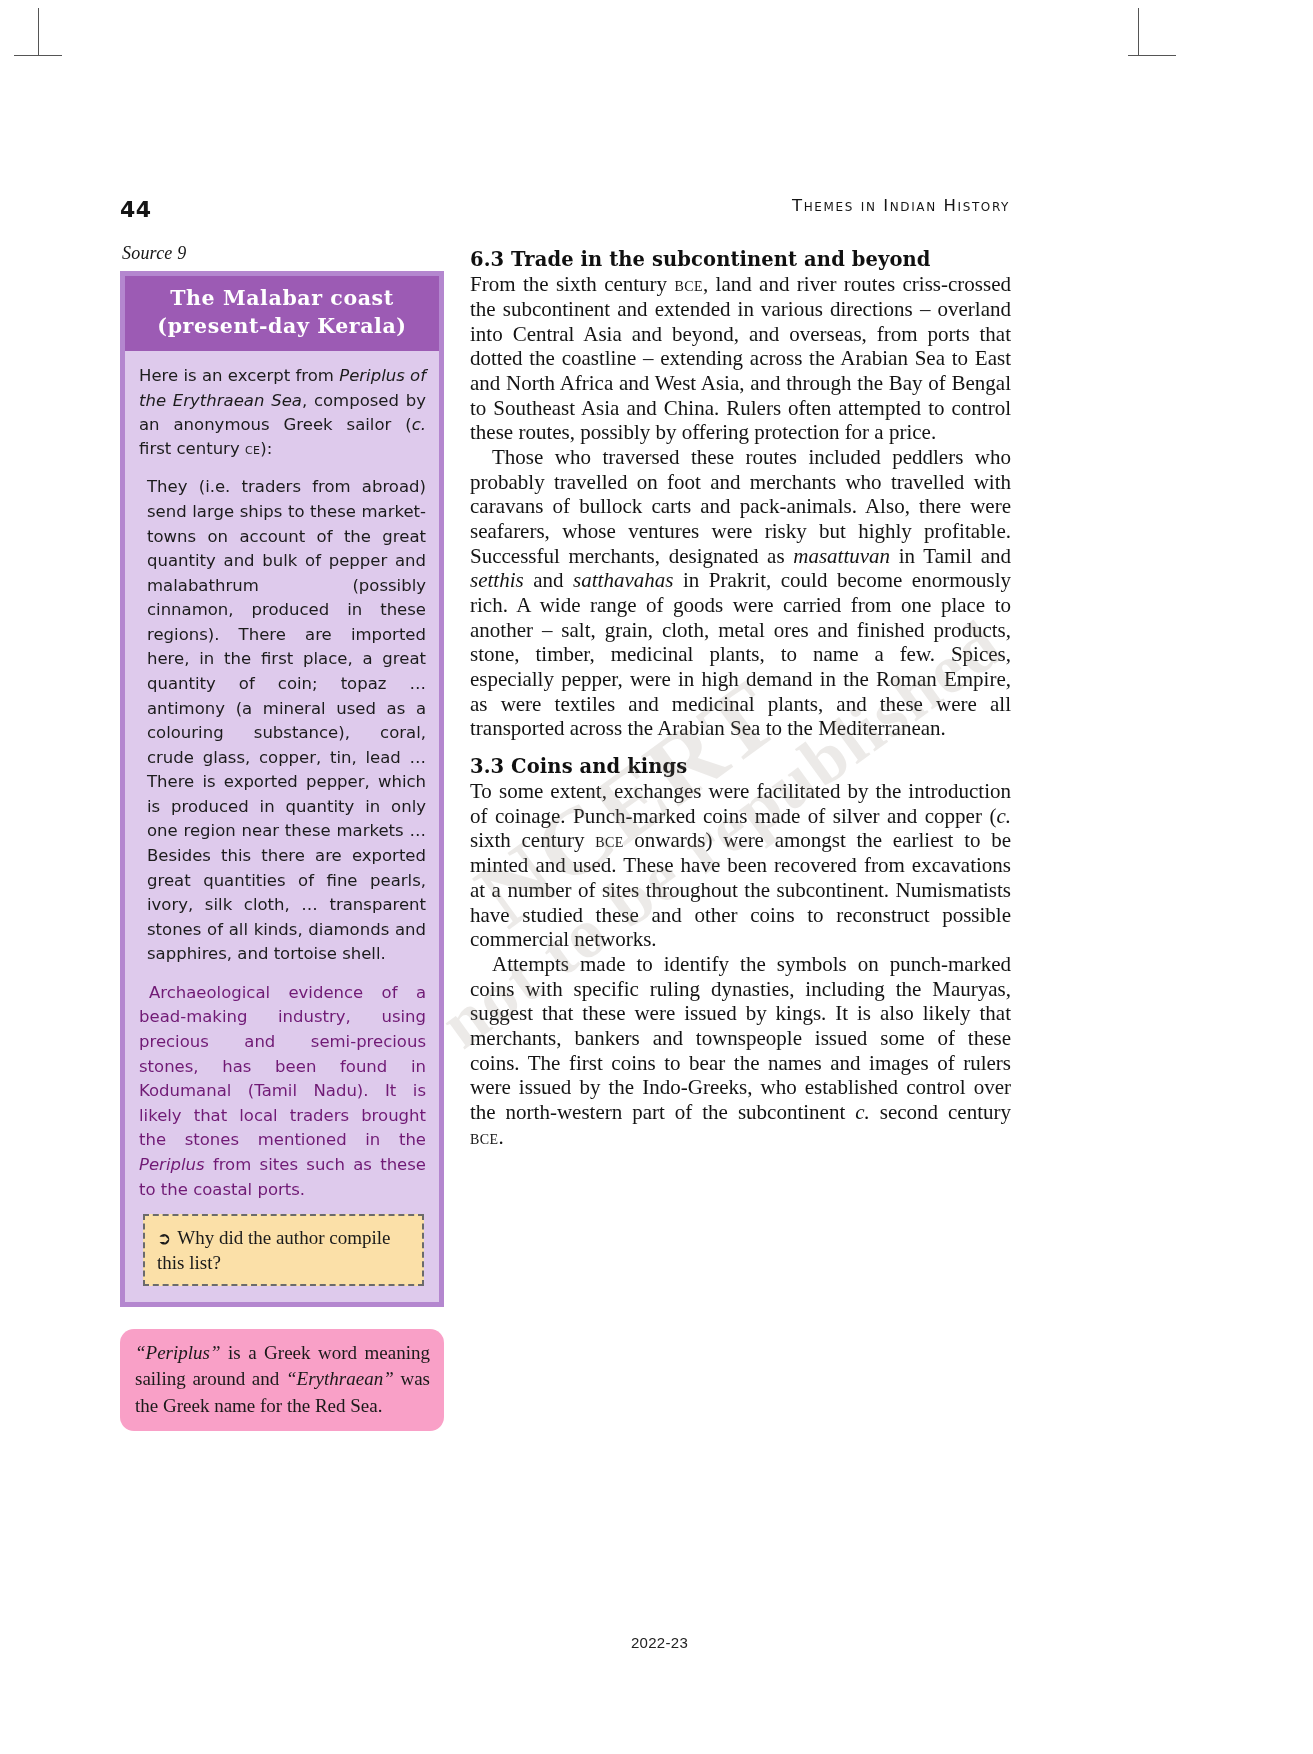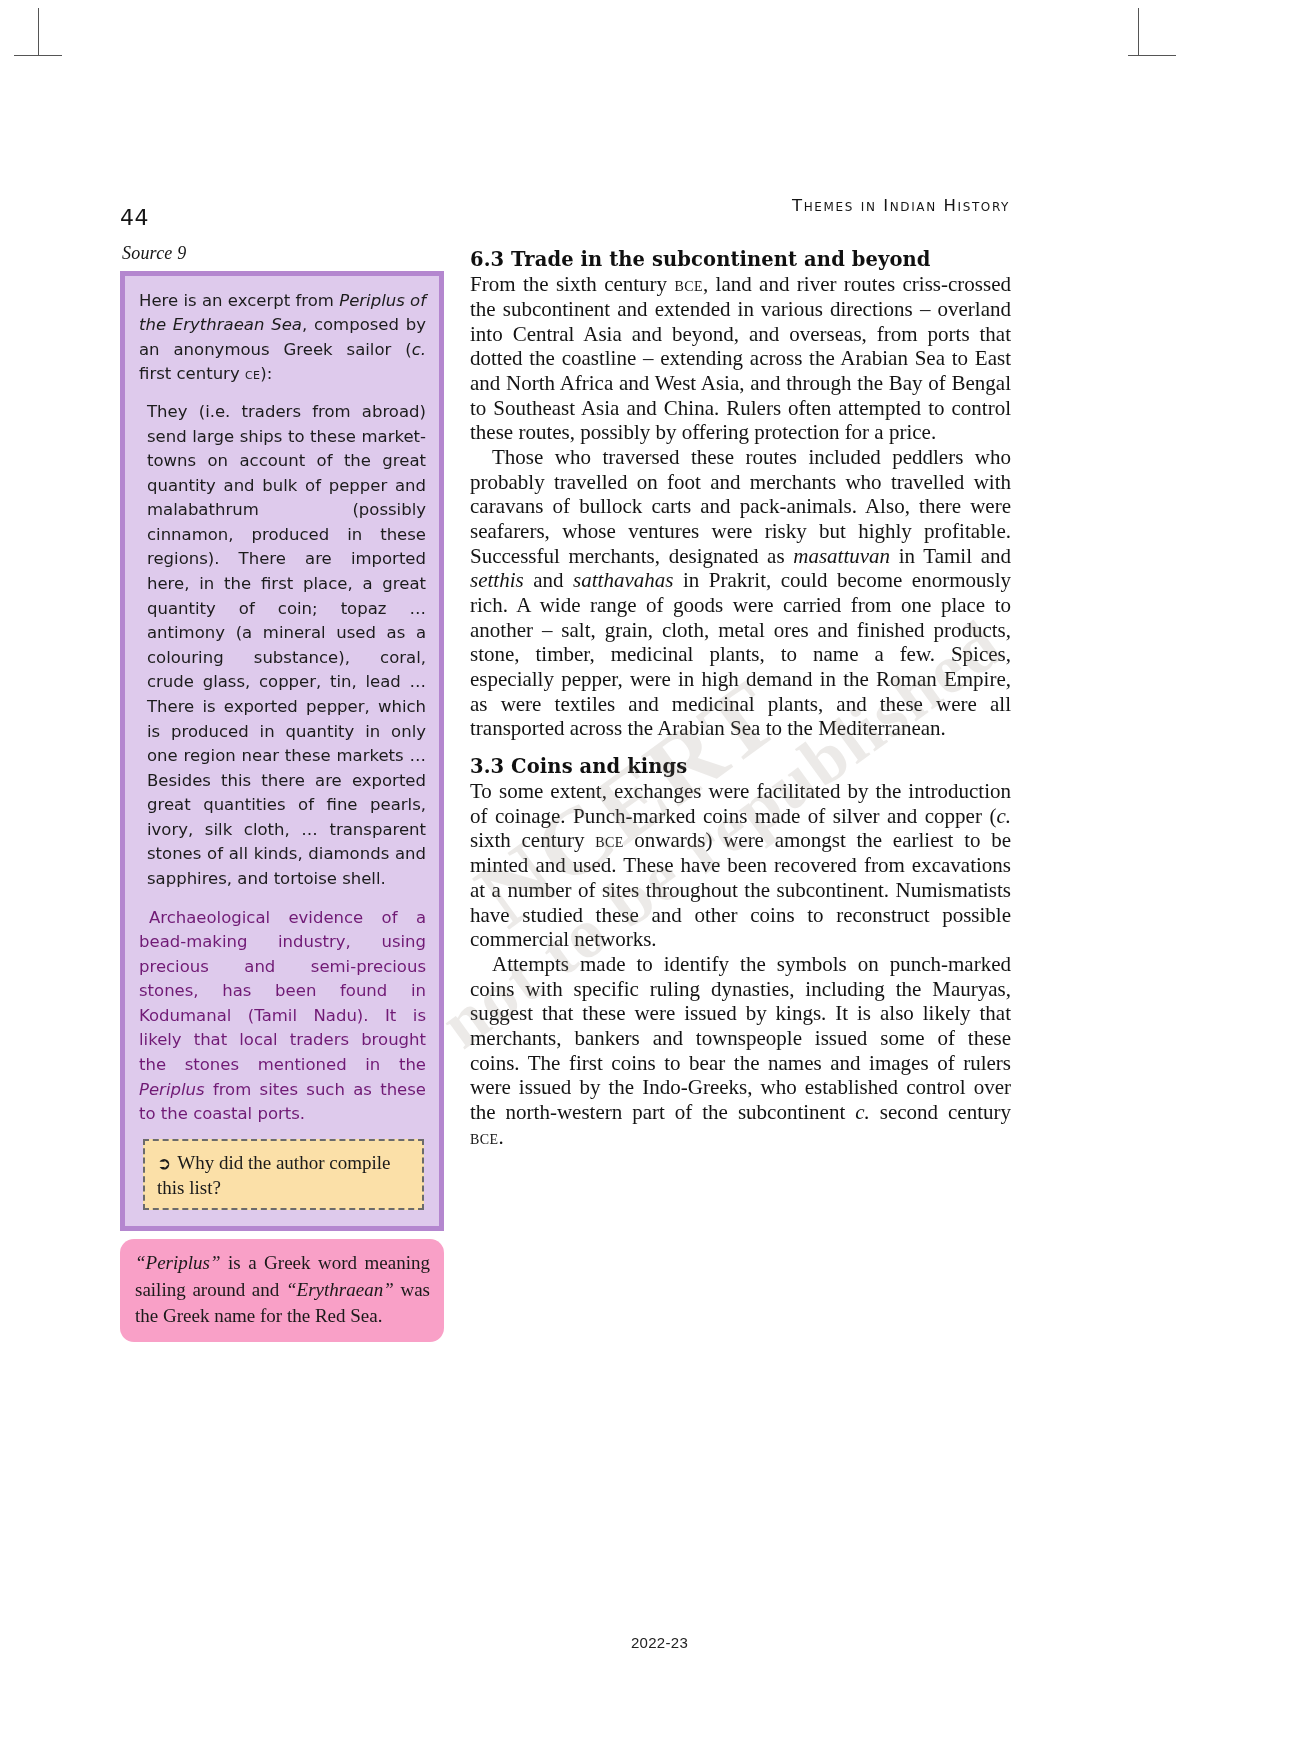--- a/index.html
+++ b/index.html
@@ -38,23 +38,23 @@
   .runhead {
     position: absolute;
     left: 120px;
     top: 193px;
     width: 890px;
     height: 32px;
   }
   .folio {
     position: absolute;
     left: 0;
-    top: 12px;
-    font-family: "DejaVu Sans", sans-serif;
-    font-weight: normal;
+    top: 4px;
+    font-family: "DejaVu Sans", sans-serif;
+    font-weight: bold;
     font-size: 22px;
     letter-spacing: 0.5px;
     color: #151515;
   }
   .runhead-title {
     position: absolute;
     right: 0;
     top: 3px;
     font-family: "DejaVu Sans", sans-serif;
     font-weight: normal;
@@ -175,21 +175,21 @@
     line-height: 1.33;
     color: #1a1a1a;
   }
   .q-arrow {
     font-family: "DejaVu Sans", sans-serif;
     font-size: 17px;
     margin-right: 6px;
   }
 
   .pink-note {
-    margin-top: 8px;
+    margin-top: 22px;
     width: 324px;
     box-sizing: border-box;
     background: #f9a0c7;
     border-radius: 14px;
     padding: 11px 14px 12px 15px;
   }
   .pink-note p {
     margin: 0;
     font-family: "Liberation Serif", serif;
     font-size: 19px;
@@ -258,20 +258,24 @@
   <div class="watermark">
     <div class="wm-text">NCERT</div>
     <div class="wm-text small">not to be republished</div>
   </div>
 
   <div class="left-col">
 
     <div class="source-label">Source 9</div>
 
     <div class="source-box">
+      <div class="source-head">
+        <span>The Malabar coast</span>
+        <span>(present-day Kerala)</span>
+      </div>
 
       <div class="source-body">
 
         <p class="src-intro"><span>Here is an excerpt from </span><i>Periplus of the Erythraean Sea</i><span>, composed by an anonymous Greek sailor (</span><i>c.</i><span> first century </span><span class="sc">ce</span><span>):</span></p>
 
         <p class="src-quote">They (i.e. traders from abroad) send large ships to these market-towns on account of the great quantity and bulk of pepper and malabathrum (possibly cinnamon, produced in these regions). There are imported here, in the first place, a great quantity of coin; topaz … antimony (a mineral used as a colouring substance), coral, crude glass, copper, tin, lead … There is exported pepper, which is produced in quantity in only one region near these markets … Besides this there are exported great quantities of fine pearls, ivory, silk cloth, … transparent stones of all kinds, diamonds and sapphires, and tortoise shell.</p>
 
         <p class="src-after"><span>Archaeological evidence of a bead-making industry, using precious and semi-precious stones, has been found in Kodumanal (Tamil Nadu). It is likely that local traders brought the stones mentioned in the </span><i>Periplus</i><span> from sites such as these to the coastal ports.</span></p>
 
         <div class="question-box">

